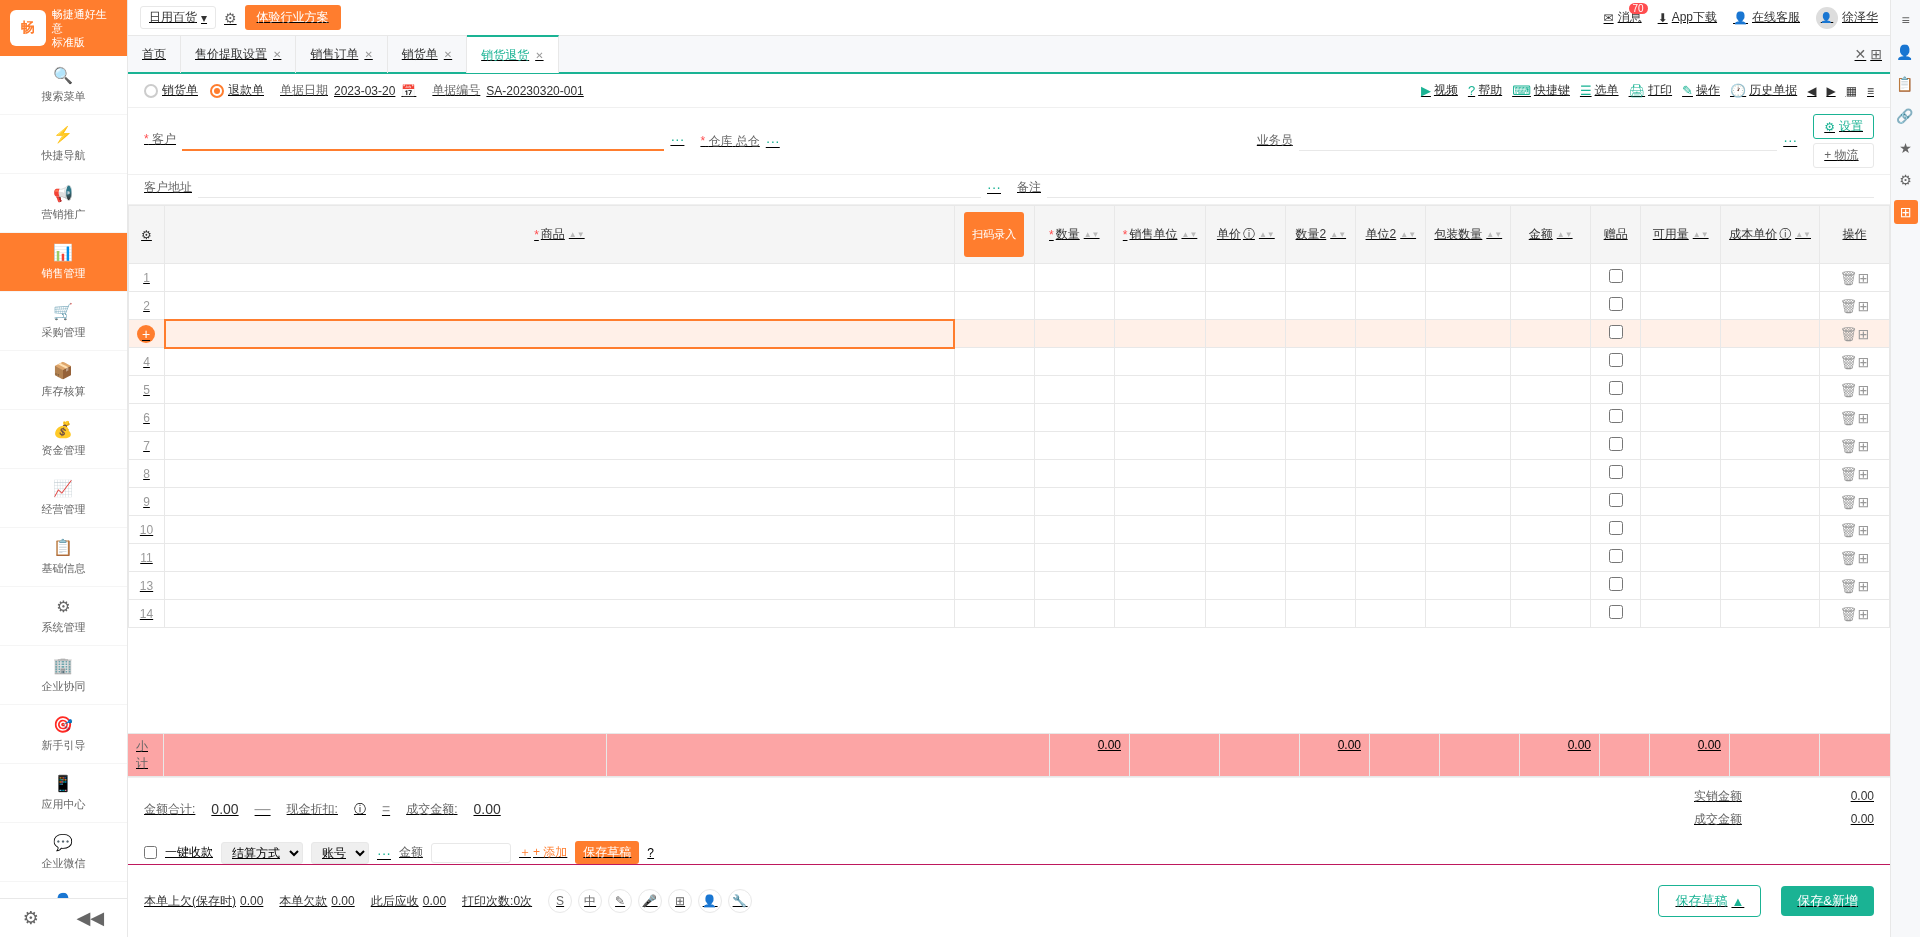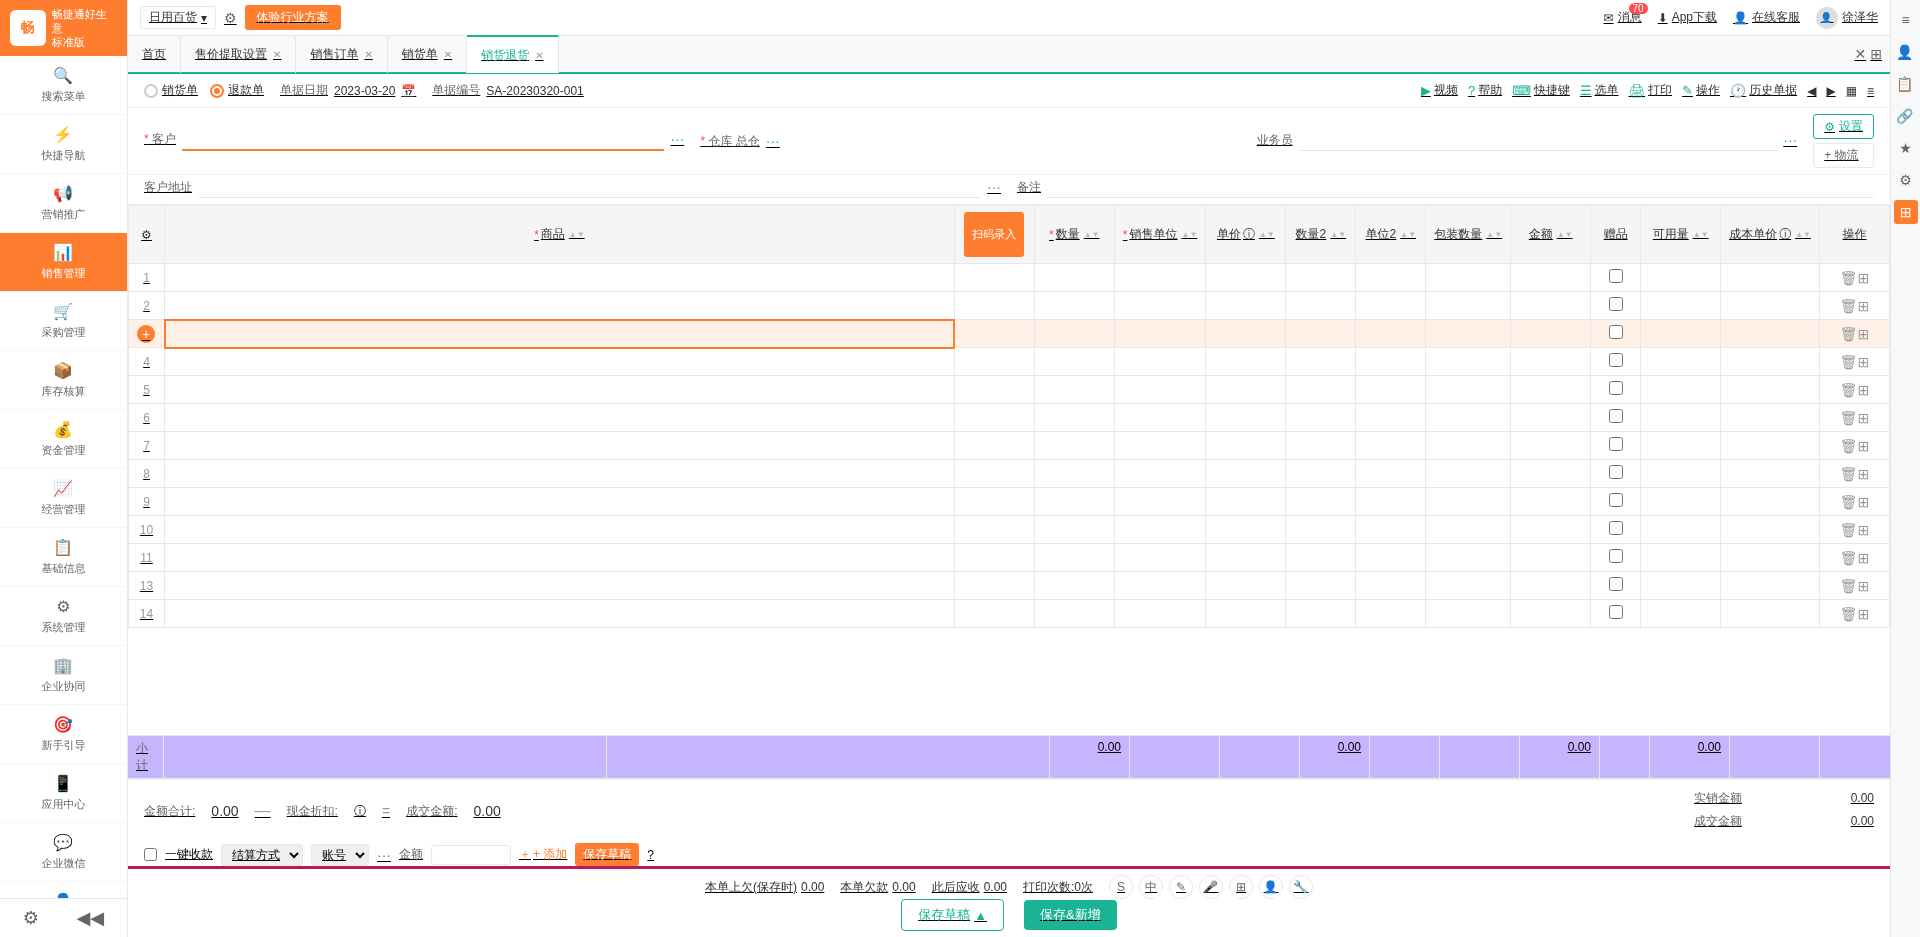--- a/index.html
+++ b/index.html
@@ -79,21 +79,21 @@
     .add-row-btn { width: 18px; height: 18px; background: #ff7d2e; color: #fff; border-radius: 50%; border: none; cursor: pointer; font-size: 14px; line-height: 1; display: flex; align-items: center; justify-content: center; }
     .icon-btn { background: none; border: none; cursor: pointer; color: #999; font-size: 14px; }
     .required-star { color: #ff4d4f; }
     .minus-btn { color: #999; cursor: pointer; font-size: 16px; }
     .equals-btn { color: #999; cursor: pointer; font-size: 14px; }
     .summary-row { display: flex; justify-content: space-between; gap: 24px; margin-bottom: 2px; }
     .summary-label { color: #666; }
     .summary-value { color: #333; font-weight: 500; }
 
     
-    .bottom-action-bar { padding: 6px 16px; border-top: 3px solid #be185d; display: flex; align-items: center; justify-content: space-between; flex-shrink: 0; flex-direction: column; }
+    .bottom-action-bar { padding: 20px 16px; border-top: 1px solid #be185d; display: flex; align-items: center; justify-content: space-between; flex-shrink: 0; }
     .bottom-left { display: flex; align-items: center; gap: 16px; font-size: 12px; color: #333; }
     .bottom-left-item { display: flex; align-items: center; gap: 4px; }
     .print-info { display: flex; align-items: center; gap: 6px; }
     .bottom-icons { display: flex; align-items: center; gap: 6px; }
     .icon-circle { width: 24px; height: 24px; border-radius: 50%; border: 1px solid #e8e8e8; display: flex; align-items: center; justify-content: center; font-size: 12px; cursor: pointer; color: #666; }
     .btn-save-draft { background: #fff; border: 1px solid #1ab394; color: #1ab394; border-radius: 4px; padding: 6px 16px; cursor: pointer; font-size: 13px; display: flex; align-items: center; gap: 4px; }
     .btn-save-new { background: #1ab394; border: none; color: #fff; border-radius: 4px; padding: 6px 16px; cursor: pointer; font-size: 13px; font-weight: 500; }
 
     
     .payment-row { padding: 4px 16px 0; display: flex; align-items: center; gap: 8px; font-size: 12px; flex-shrink: 0; }
@@ -650,21 +650,21 @@
                 <td></td>
                 <td class="checkbox-cell"><input type="checkbox" class="table-checkbox" style=""></td>
                 <td></td>
                 <td></td>
                 <td style="text-align: center; white-space: nowrap;"><button class="icon-btn" title="删除">🗑</button><button class="icon-btn" title="复制">⊞</button></td>
               </tr>
             </tbody>
         </table>
       </div>
 
-      <div style="display:flex; background:#c4b5fd; border-top:1px solid #e8e8e8; border-bottom:1px solid #e8e8e8; flex-shrink:0; font-size:12px;">
+      <div style="display:flex; background:#fca5a5; border-top:1px solid #e8e8e8; border-bottom:1px solid #e8e8e8; flex-shrink:0; font-size:12px;">
         <div style="width:36px; padding:4px 8px; border-right:1px solid #e8e8e8; color:#666; font-weight:500;">小计</div>
         <div style="flex:1; padding:4px 8px; border-right:1px solid #e8e8e8;"></div>
         <div style="flex:1; padding:4px 8px; border-right:1px solid #e8e8e8;"></div>
         <div style="width:80px; padding:4px 8px; text-align:right; border-right:1px solid #e8e8e8;">0.00</div>
         <div style="width:90px; padding:4px 8px; border-right:1px solid #e8e8e8;"></div>
         <div style="width:80px; padding:4px 8px; border-right:1px solid #e8e8e8;"></div>
         <div style="width:70px; padding:4px 8px; text-align:right; border-right:1px solid #e8e8e8;">0.00</div>
         <div style="width:70px; padding:4px 8px; border-right:1px solid #e8e8e8;"></div>
         <div style="width:80px; padding:4px 8px; border-right:1px solid #e8e8e8;"></div>
         <div style="width:80px; padding:4px 8px; text-align:right; border-right:1px solid #e8e8e8;">0.00</div>

